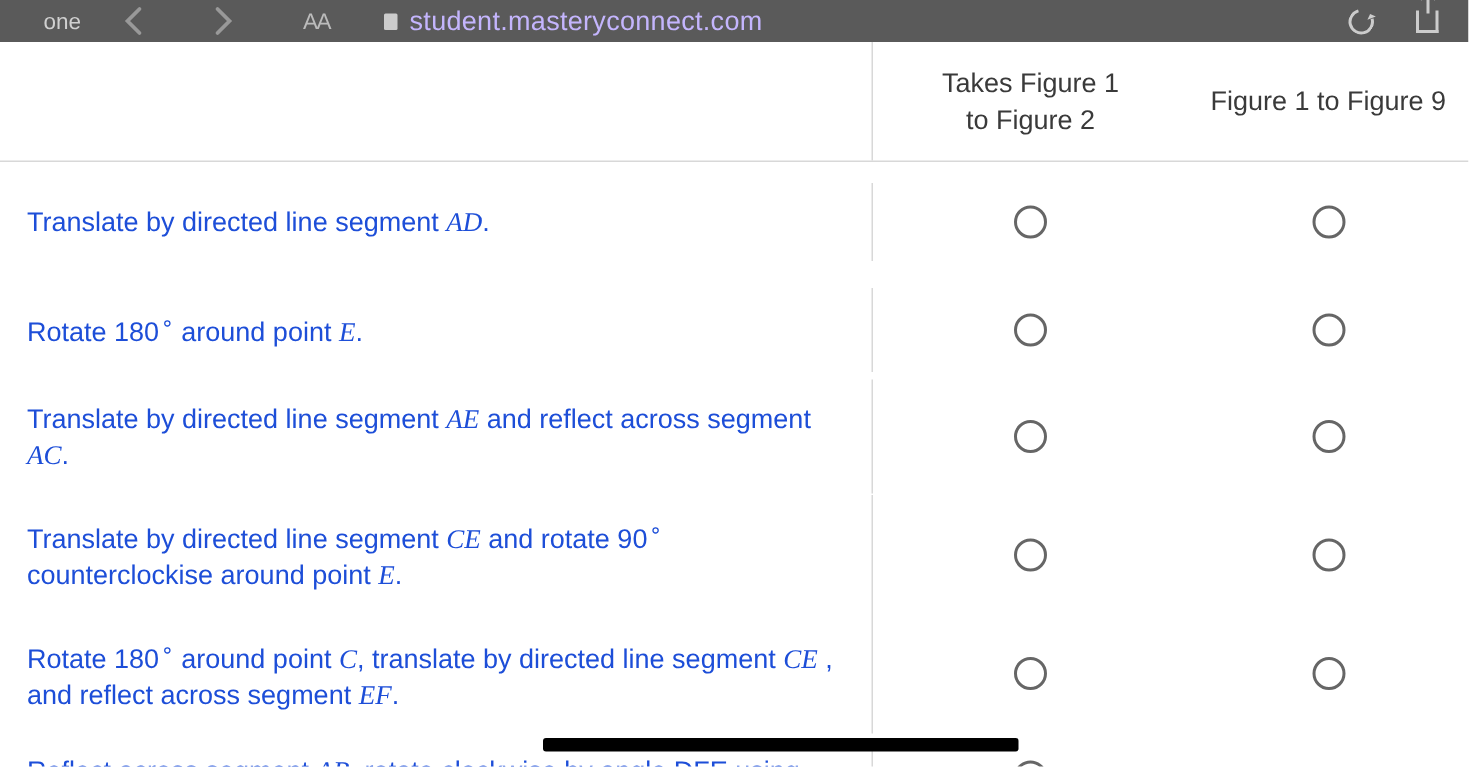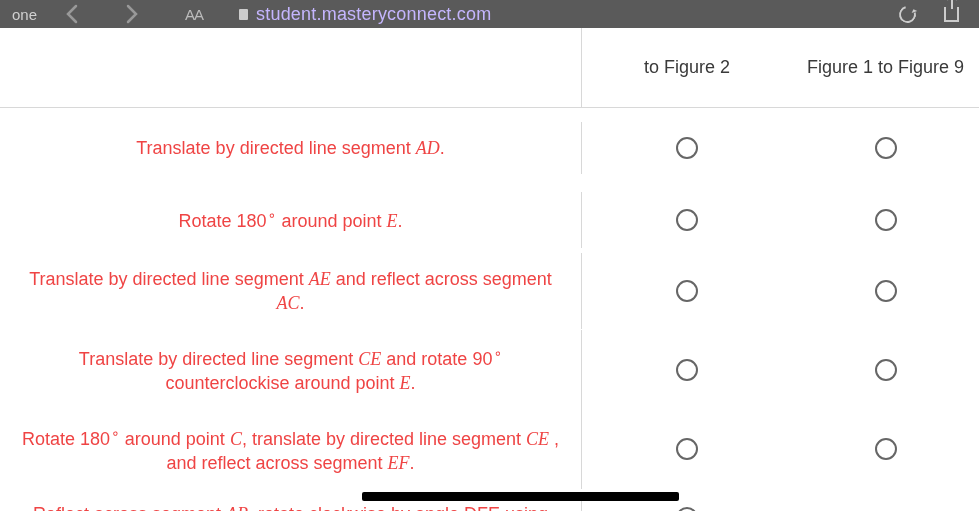--- a/index.html
+++ b/index.html
@@ -12,21 +12,21 @@
       width: 979px;
       height: 511px;
       overflow: hidden;
       background: #fff;
     }
     .browser-toolbar {
       background: #5a5a5a;
       height: 28px;
       display: flex;
       align-items: center;
-      padding: 0 12px;
+      padding: 0 29px;
       color: #ddd;
       font-size: 15px;
       position: relative;
     }
     .toolbar-left {
       display: flex;
       align-items: center;
       gap: 28px;
     }
     .toolbar-label {
@@ -146,22 +146,21 @@
       color: #3a3a3a;
       text-align: center;
       line-height: 1.35;
     }
 
     .body-row {
       display: flex;
       align-items: center;
       min-height: 64px;
       font-size: 18px;
-      color: #ef4444;
-      text-align: center;
+      color: #1d4ed8;
     }
     .body-row .col-prompt {
       padding: 14px 18px;
       line-height: 1.35;
     }
     .body-row.longer {
       min-height: 78px;
     }
     .body-row .col-opt1,
     .body-row .col-opt2 {
@@ -231,20 +230,21 @@
     <span class="reload-circle"></span>
     <span class="share-box"></span>
   </div>
 </div>
 
 <div class="content-area">
 
   <div class="header-row">
     <div class="col-prompt"></div>
     <div class="col-opt1 header-cell">
+      <span>Takes Figure 1</span>
       <span>to Figure 2</span>
     </div>
     <div class="col-opt2 header-cell">
       <span>Figure 1 to Figure 9</span>
     </div>
   </div>
 
   <div class="body-row" style="min-height:80px;">
     <div class="col-prompt">
       <span>Translate by directed line segment </span><span class="math-it">AD</span><span>.</span>

